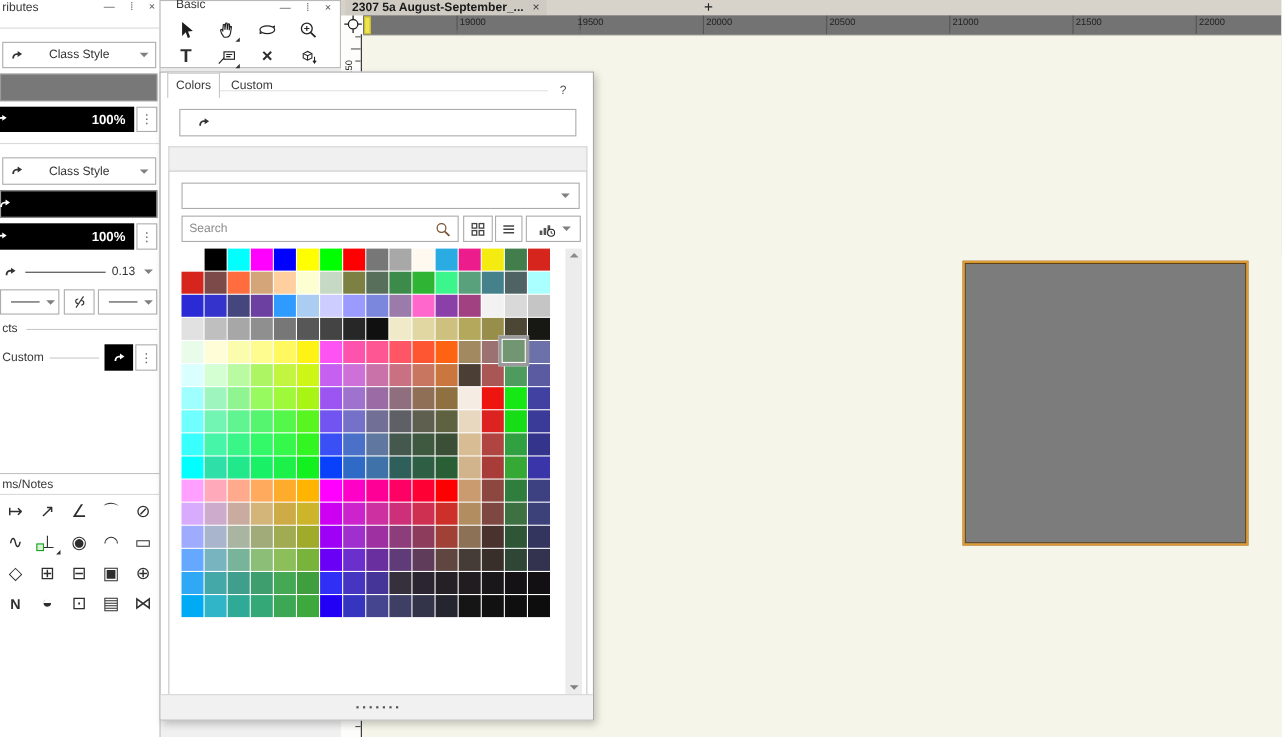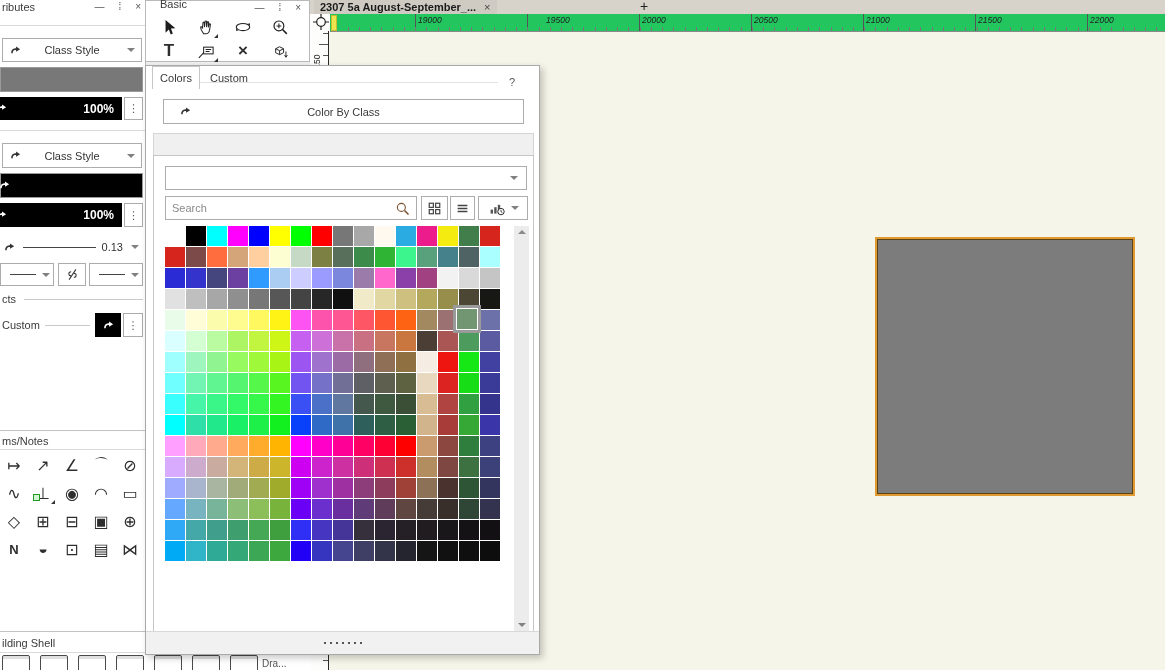--- a/index.html
+++ b/index.html
@@ -5,21 +5,21 @@
   html,body{margin:0;padding:0;background:#e8e8e8;font-family:"Liberation Sans",sans-serif;}
   #app{position:relative;width:1165px;height:670px;overflow:hidden;background:#F0F0F0;color:#333;font-size:11px;-webkit-font-smoothing:antialiased;}
   .abs{position:absolute;}
   
   #doc-area{left:310px;top:0;width:855px;height:670px;background:#F6F5E9;}
   #tabbar{left:310px;top:0;width:855px;height:14px;background:#D7D3CB;border-bottom:1px solid #BDB9B1;}
   #doc-tab{position:absolute;left:4px;top:0;height:14px;display:flex;align-items:center;gap:8px;padding:0 6px;background:#CFCBC3;}
   #doc-tab .t{font-weight:bold;font-size:11px;color:#1a1a1a;white-space:nowrap;}
   #doc-tab .x{color:#444;font-size:11px;cursor:default;}
   #new-tab{position:absolute;left:330px;top:-2px;font-size:14px;color:#222;}
-  #hruler{left:330px;top:14px;width:835px;height:17px;background:#22c55e;border-bottom:1px solid #8a8a8a;overflow:hidden;font-style:italic;}
+  #hruler{left:330px;top:14px;width:835px;height:17px;background:#737373;border-bottom:1px solid #8a8a8a;overflow:hidden;}
   .major-tick{position:absolute;top:0;width:1px;height:17px;background:#555;}
   .minor-tick{position:absolute;bottom:0;width:1px;height:4px;background:#777;}
   .ruler-label{position:absolute;top:1px;font-size:8.5px;color:#222;}
   #ruler-corner{left:310px;top:14px;width:20px;height:17px;background:#FDFDFC;}
   #origin-cross{left:312px;top:13px;width:18px;height:18px;}
   #yellow-marker{left:331px;top:15px;width:4px;height:14px;background:#EDE44F;border:1px solid #c9bc2a;}
   #vruler{left:310px;top:31px;width:18px;height:639px;background:#FDFDFC;border-right:1px solid #2a2a2a;overflow:hidden;}
   .v-tick{position:absolute;right:0;height:1px;background:#555;}
   #vruler-label{position:absolute;left:2px;top:46px;font-size:8.5px;color:#222;transform:rotate(-90deg);transform-origin:left top;white-space:nowrap;}
   #square{left:875px;top:237px;width:256px;height:255px;border:2px solid #DF9A33;box-shadow:inset 0 0 0 1px #5E4212;}
@@ -95,21 +95,21 @@
       <span class="t">2307 5a August-September_...</span>
       <span class="x">×</span>
     </div>
     <span id="new-tab">+</span>
   </div>
   <div class="abs" id="ruler-corner"></div>
   <div class="abs" id="hruler">
       <div class="major-tick" style="left: 85px;"></div>
       <span class="ruler-label" style="left: 88px;">19000</span>
       <div class="major-tick" style="left: 197px;"></div>
-      <span class="ruler-label" style="left: 216px;">19500</span>
+      <span class="ruler-label" style="left: 195px;">19500</span>
       <div class="major-tick" style="left: 309px;"></div>
       <span class="ruler-label" style="left: 312px;">20000</span>
       <div class="major-tick" style="left: 421px;"></div>
       <span class="ruler-label" style="left: 424px;">20500</span>
       <div class="major-tick" style="left: 533px;"></div>
       <span class="ruler-label" style="left: 536px;">21000</span>
       <div class="major-tick" style="left: 645px;"></div>
       <span class="ruler-label" style="left: 648px;">21500</span>
       <div class="major-tick" style="left: 757px;"></div>
       <span class="ruler-label" style="left: 760px;">22000</span>
@@ -377,34 +377,20 @@
         <div class="tool" style="left: 117px; top: 509px;">⊕</div>
         <div class="tool" style="left: 1px; top: 537px; font-weight: bold; font-size: 13px;">N</div>
         <div class="tool" style="left: 30px; top: 537px;">◒</div>
         <div class="tool" style="left: 59px; top: 537px;">⊡</div>
         <div class="tool" style="left: 88px; top: 537px;">▤</div>
         <div class="tool" style="left: 117px; top: 537px;">⋈</div>
       </div>
 
   </div>
 
-  <div class="abs" style="left:0;top:631px;width:310px;height:39px;background:#fff;border-top:1px solid #C2C2C2;z-index:2">
-    <span class="pal-title" style="top:5px">ilding Shell</span>
-    <div class="hline" style="top:20px;width:310px"></div>
-    <div id="bs-icons">
-        <div class="bs-icon" style="left: 2px; top: 23px;"></div>
-        <div class="bs-icon" style="left: 40px; top: 23px;"></div>
-        <div class="bs-icon" style="left: 78px; top: 23px;"></div>
-        <div class="bs-icon" style="left: 116px; top: 23px;"></div>
-        <div class="bs-icon" style="left: 154px; top: 23px;"></div>
-        <div class="bs-icon" style="left: 192px; top: 23px;"></div>
-        <div class="bs-icon" style="left: 230px; top: 23px;"></div>
-      </div>
-    <span style="position:absolute;left:262px;top:26px;font-size:10px;color:#555">Dra...</span>
-  </div>
 
   <div class="abs" id="basic-pal">
     <span class="pal-title" style="left:14px;top:-3px">Basic</span>
     <div class="pal-controls" style="right:8px">
       <span>—</span>
       <span>⁞</span>
       <span>×</span>
     </div>
     <div id="basic-grid">
         <div class="tool" style="left: 10px; top: 14px;">
@@ -457,21 +443,20 @@
     <span id="cd-title">Color</span>
     <div id="cd-title-line"></div>
     <span id="cd-help">?</span>
 
     <div class="vw-btn abs" id="cbc-btn">
       <span class="icon">
           <svg width="15" height="13" viewBox="0 0 24 24">
             <path d="M4 17 C4 9.5 9 8 13 8 L13 4.5 L20.5 9.5 L13 14.5 L13 11 C9.5 11 7 11.5 7 17 Z" fill="currentColor"></path>
           </svg>
         </span>
-      <span class="lbl">Color By Class</span>
     </div>
 
     <div id="cd-tabbar"></div>
     <div class="cd-tab" id="cd-tab-colors">Colors</div>
     <div class="cd-tab" id="cd-tab-custom">Custom</div>
 
     <div id="cd-panel">
       <div class="vw-btn abs" id="cd-dropdown">
         <span class="caret"></span>
       </div>

